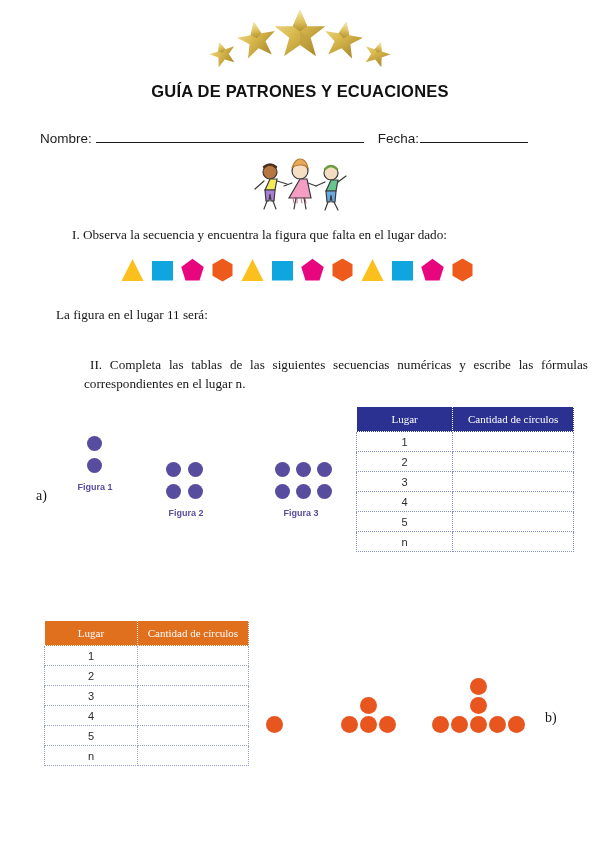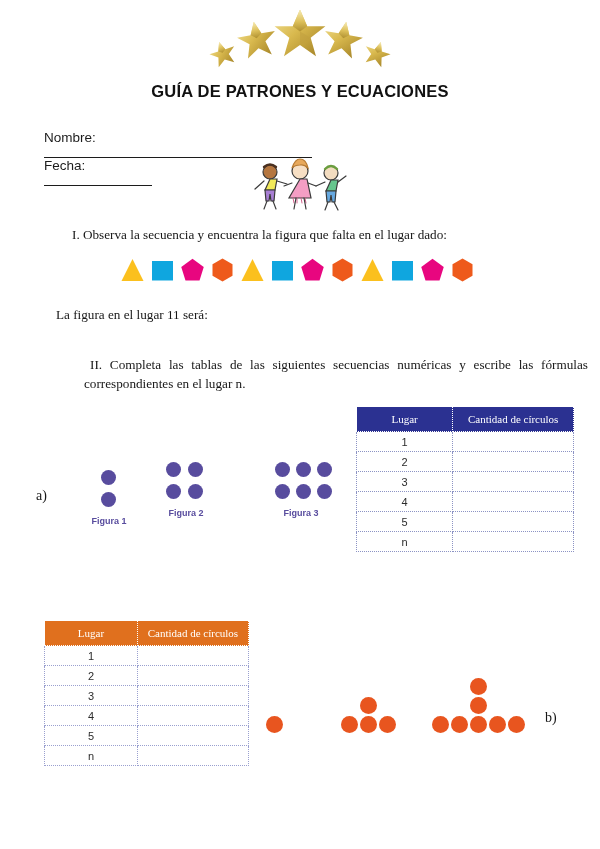--- a/index.html
+++ b/index.html
@@ -43,21 +43,20 @@
   
   #name-date-row {
     position: absolute;
     left: 40px; top: 130px;
     width: 528px;
     display: flex;
     align-items: baseline;
     font-family: "Liberation Sans", sans-serif;
     font-size: 13.5px;
     color: #1c1c1c;
-    flex-direction: column;
   }
   .field-label { white-space: nowrap; }
   .rule {
     display: inline-block;
     border-bottom: 1.3px solid #1c1c1c;
     height: 12px;
   }
   #nombre-rule { width: 268px; margin-left: 4px; }
   #fecha-gap { width: 14px; }
   #fecha-rule { width: 108px; margin-left: 1px; }
@@ -155,21 +154,21 @@
     white-space: nowrap;
   }
   .dot {
     position: absolute;
     border-radius: 50%;
   }
   .dot-purple { background: #584c9e; width: 15px; height: 15px; }
   .dot-orange { background: #e8551f; width: 17px; height: 17px; }
 
   
-  #fig-a1 { left: 72px; top: 470px; width: 46px; height: 62px; margin-left: 14px; }
+  #fig-a1 { left: 72px; top: 436px; width: 46px; height: 62px; }
   #fig-a2 { left: 160px; top: 462px; width: 52px; height: 62px; }
   #fig-a3 { left: 268px; top: 462px; width: 66px; height: 62px; }
 
   
   #fig-b1 { left: 266px; top: 676px; width: 24px; height: 60px; }
   #fig-b2 { left: 338px; top: 676px; width: 64px; height: 60px; }
   #fig-b3 { left: 430px; top: 668px; width: 100px; height: 68px; }
 </style>
 </head>
 <body>

